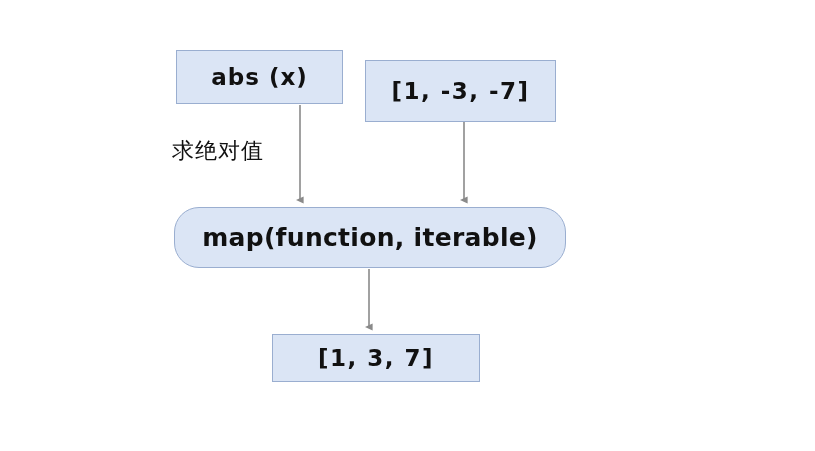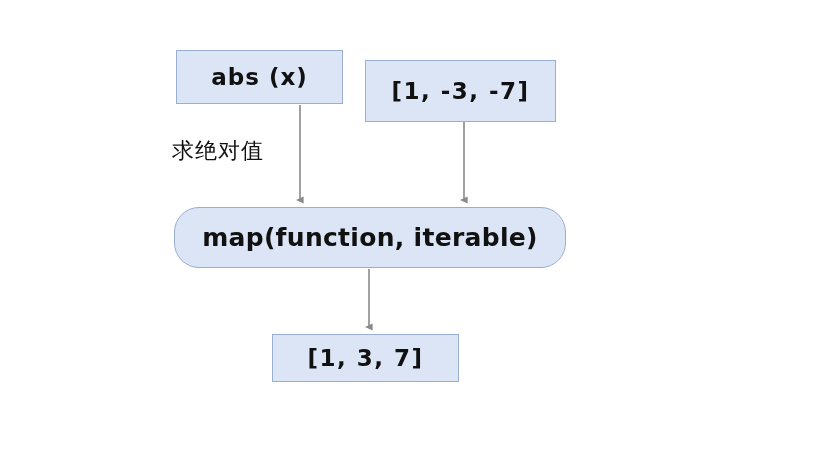--- a/index.html
+++ b/index.html
@@ -71,21 +71,21 @@
     height: 61px;
     border-radius: 25px;
   }
   #node-map .node-text {
     font-size: 25px;
     letter-spacing: 0.3px;
   }
   #node-result {
     left: 272px;
     top: 334px;
-    width: 187px;
+    width: 208px;
     height: 48px;
   }
   #node-result .node-text {
     font-size: 23px;
     letter-spacing: 1.5px;
   }
   #edge-label-abs {
     position: absolute;
     left: 172px;
     top: 136px;

